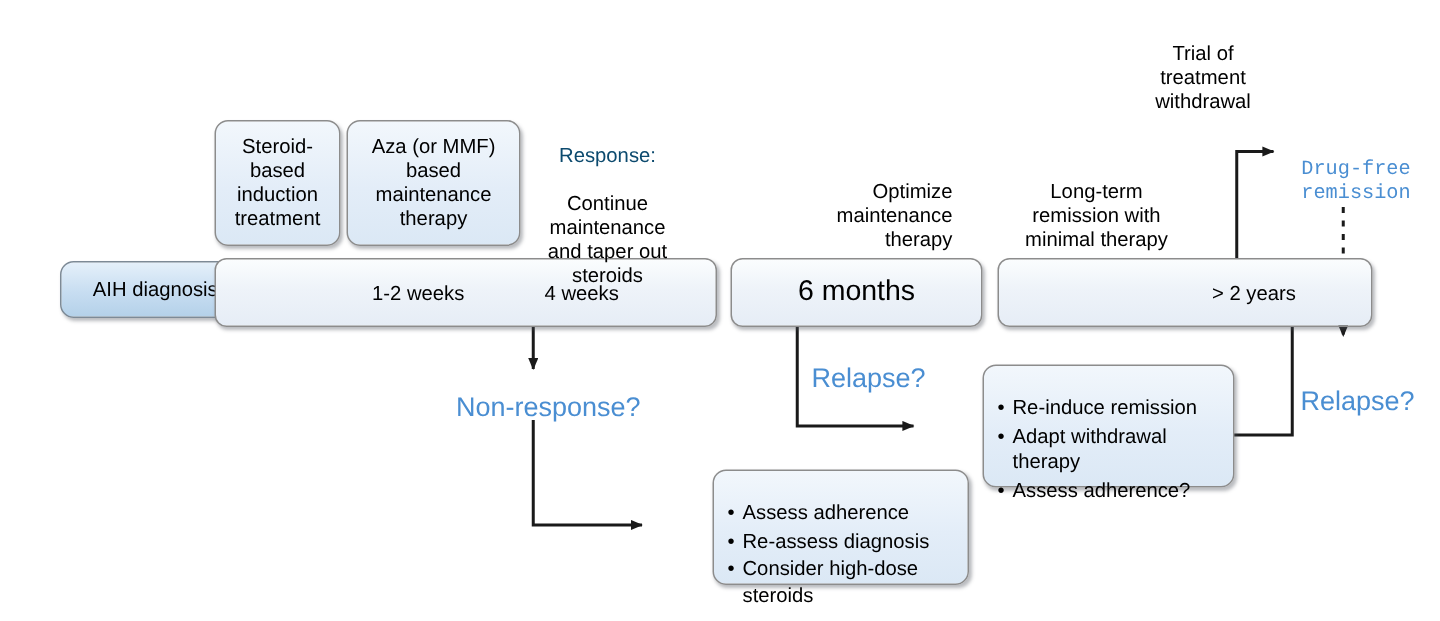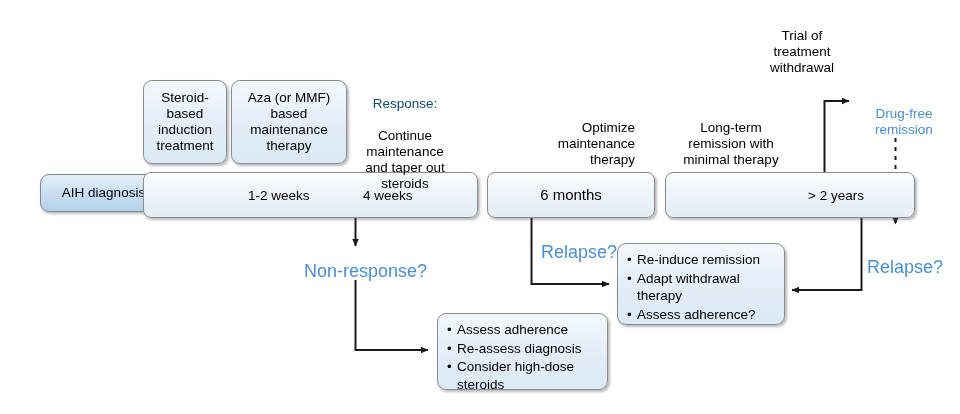--- a/index.html
+++ b/index.html
@@ -40,35 +40,36 @@
   }
   .node.accent {
     background: linear-gradient(to bottom, #e5f0fa 0%, #c7ddf1 55%, #b4d1e9 100%);
     border-color: #7d8a96;
     margin-left: 32px;
   }
   .node.bar {
     border-radius: 8px;
     background: linear-gradient(to bottom, #fbfdfe 0%, #eef3f9 45%, #e6edf6 100%);
     border-color: #8c8c8c;
-    font-size: 15px;
+    font-size: 19px;
     justify-content: center;
   }
   .bar-label {
     position: absolute;
     font-size: 13.5px;
     color: #000;
     white-space: nowrap;
   }
   .node.bullets {
     display: block;
     text-align: left;
-    padding: 7px 10px 7px 9px;
+    padding: 19px 10px 7px 9px;
     font-size: 13.5px;
     line-height: 1.30;
+    margin-left: 38px;
   }
   .node.bullets ul {
     margin: 0;
     padding: 0;
     list-style: none;
   }
   .node.bullets li {
     position: relative;
     padding-left: 10px;
     margin: 0 0 1px 0;
@@ -175,21 +176,21 @@
 remission with
 minimal therapy</div>
   </div>
 
   <div class="caption" style="left:742px; top:12px; width:120px;text-align:center;">
     <div>Trial of
 treatment
 withdrawal</div>
   </div>
 
-  <div class="caption blue" style="left:852px; top:90px; width:104px;">
+  <div class="caption blue" style="left:852px; top:90px; width:104px;font-family:Liberation Mono, monospace;">
     <div>Drug-free
 remission</div>
   </div>
 
   <div class="edge-label" style="left:304px; top:261px;">Non-response?</div>
 
   <div class="edge-label" style="left:541px; top:242px;">Relapse?</div>
 
   <div class="edge-label" style="left:867px; top:257px;">Relapse?</div>
 

